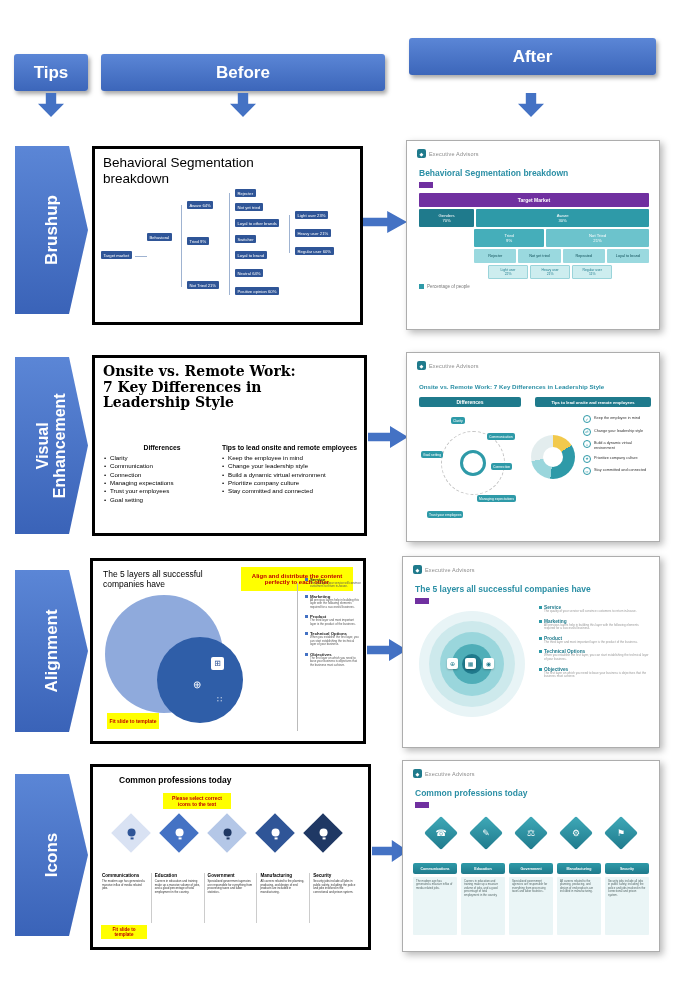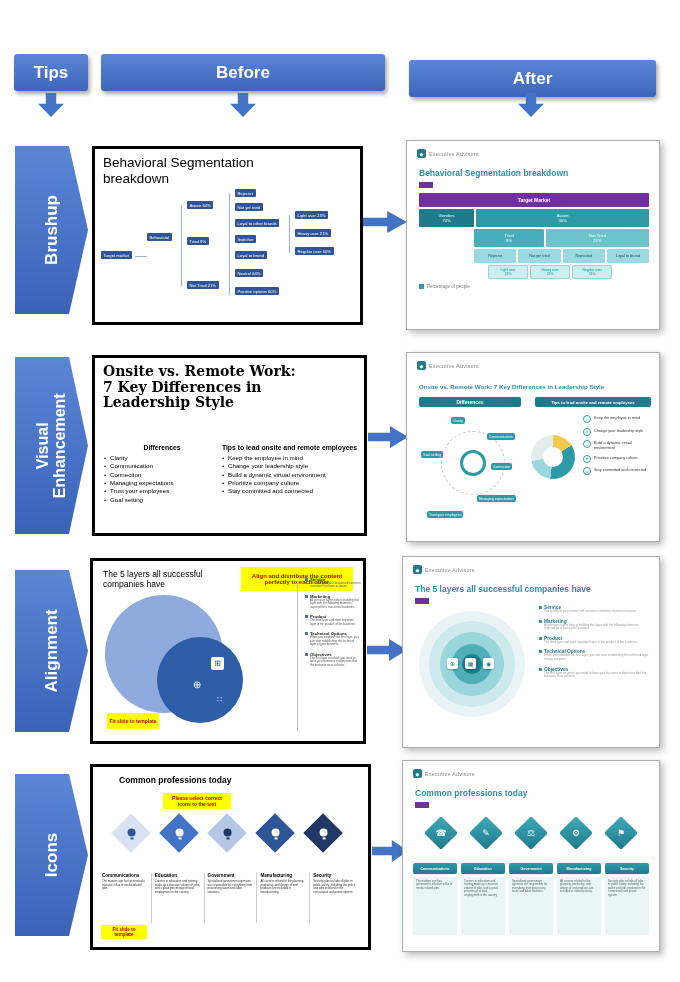--- a/index.html
+++ b/index.html
@@ -5,21 +5,21 @@
   * { margin:0; padding:0; box-sizing:border-box; }
   html,body { width:680px; height:982px; }
   body { position:relative; background:#ffffff; font-family:"Liberation Sans",sans-serif; overflow:hidden; }
 
   
   .hdr { position:absolute; display:flex; align-items:center; justify-content:center; color:#fff;
          font-weight:bold; font-size:17px; background:linear-gradient(180deg,#5b86d6,#3c66ba);
          border-radius:3px; box-shadow:2px 3px 4px rgba(0,0,0,.35); }
   .hdr-task   { left:14px;  top:54px; width:74px;  height:37px; }
   .hdr-before { left:101px; top:54px; width:284px; height:37px; }
-  .hdr-after  { left:409px; top:60px; width:247px; height:37px; }
+  .hdr-after  { left:409px; top:38px; width:247px; height:37px; }
   .down-arrow { position:absolute; width:26px; height:24px; background:#4472C4;
                 clip-path:polygon(30% 0,70% 0,70% 45%,100% 45%,50% 100%,0 45%,30% 45%); }
   .da-task { left:38px; top:93px; } .da-before { left:230px; top:93px; } .da-after { left:518px; top:93px; }
 
   
   .row-label { position:absolute; background:linear-gradient(180deg,#5b86d6,#3a63b8);
                clip-path:polygon(0 0,74% 0,100% 50%,74% 100%,0 100%);
                display:flex; align-items:center; justify-content:center; }
   .row-label span { transform:rotate(-90deg); color:#fff; font-weight:bold; font-size:17px;
                     text-align:center; line-height:1.05; }

